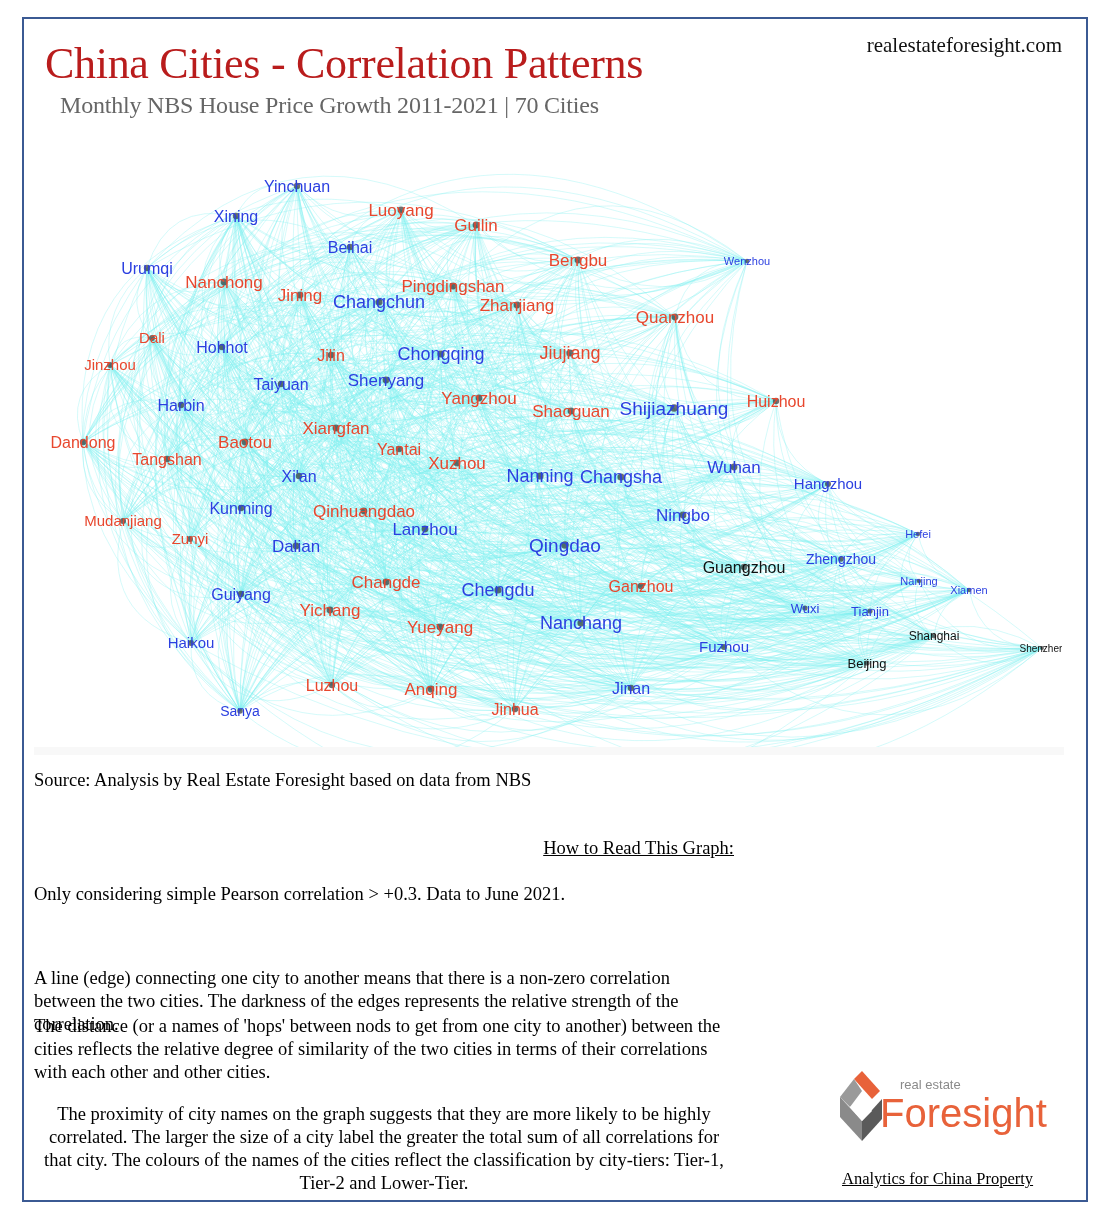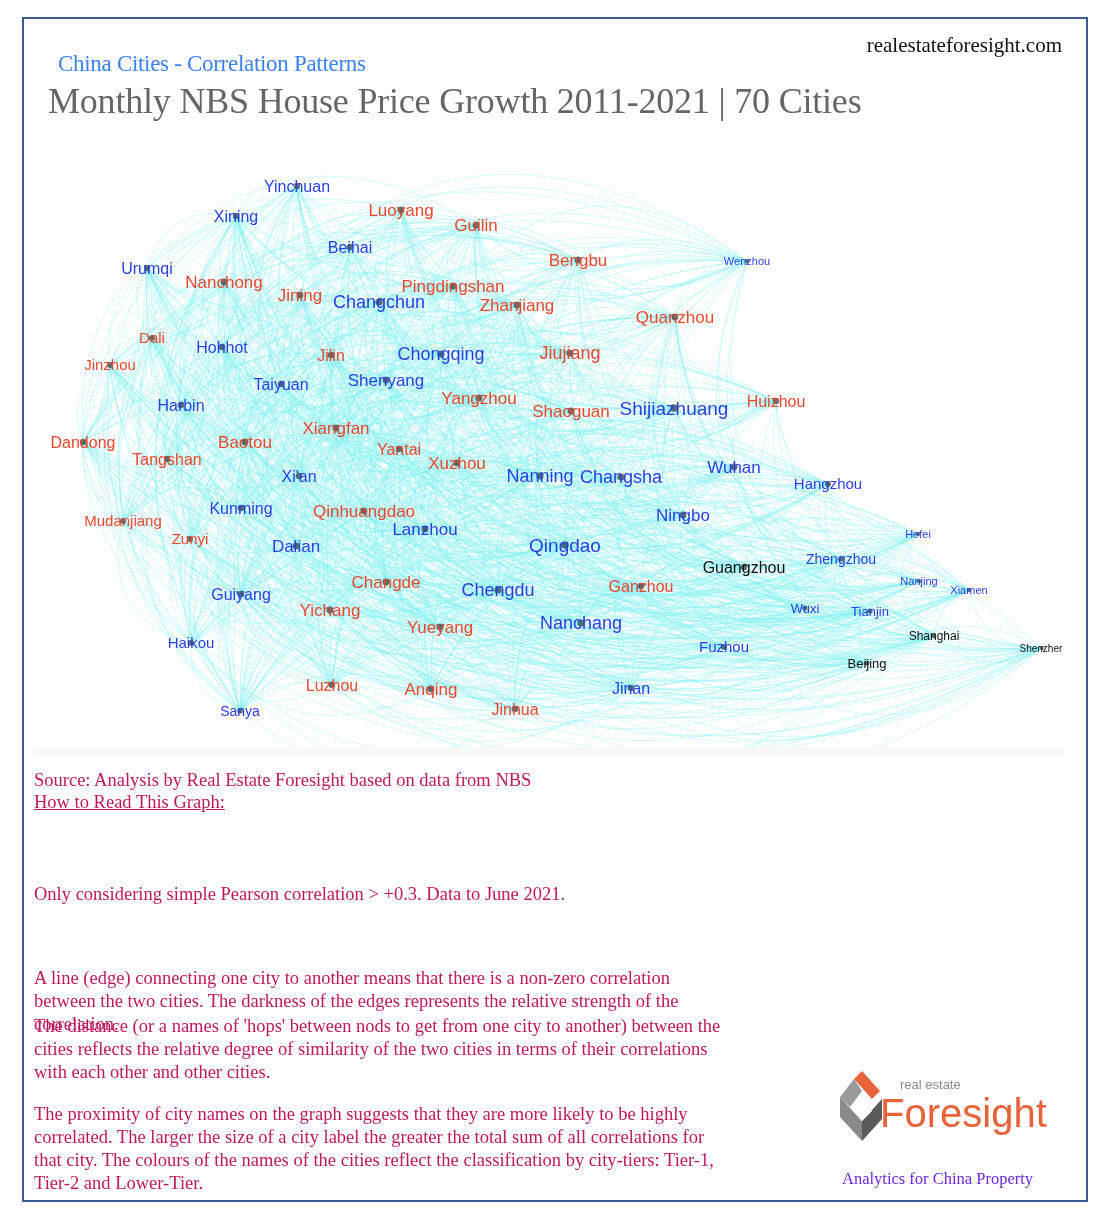--- a/index.html
+++ b/index.html
@@ -2,61 +2,61 @@
 <html><head>
 <meta charset="utf-8">
 <style>
   html, body { margin: 0; padding: 0; background: #ffffff; }
   body { width: 1118px; height: 1230px; position: relative; overflow: hidden; }
   .frame {
     position: absolute; left: 22px; top: 17px; width: 1066px; height: 1185px;
     border: 2px solid #3b5a93; box-sizing: border-box; background: #fff;
   }
   .title {
-    position: absolute; left: 20px; top: 18px; margin: 14px;
-    font-family: "Liberation Serif", "DejaVu Serif", serif;
-    font-size: 23px; color: #3b82f6; font-weight: normal; letter-spacing: -0.3px;
+    position: absolute; left: 20px; top: 18px; margin: 1px;
+    font-family: "Liberation Serif", "DejaVu Serif", serif;
+    font-size: 44px; color: #b91c1c; font-weight: normal; letter-spacing: -0.3px;
   }
   .subtitle {
-    position: absolute; left: 20px; top: 57px; margin: 4px;
-    font-family: "Liberation Serif", "DejaVu Serif", serif;
-    font-size: 36px; color: #666; font-weight: normal; letter-spacing: -0.2px;
+    position: absolute; left: 20px; top: 57px; margin: 16px;
+    font-family: "Liberation Serif", "DejaVu Serif", serif;
+    font-size: 24px; color: #666; font-weight: normal; letter-spacing: -0.2px;
   }
   .site {
     position: absolute; right: 24px; top: 14px;
     font-family: "Liberation Serif", "DejaVu Serif", serif;
     font-size: 21px; color: #111;
   }
   .graph {
     position: absolute; left: 8px; top: 120px; width: 1030px; height: 615px;
   }
   .graph-bottom-shade {
     position: absolute; left: 10px; top: 728px; width: 1030px; height: 8px; background: #f8f8f8;
   }
   .node-label {
     font-family: "Liberation Sans", "DejaVu Sans", sans-serif;
   }
   .text-block {
     position: absolute; left: 10px;
     font-family: "Liberation Serif", "DejaVu Serif", serif;
-    font-size: 18.5px; color: #be185d; line-height: 23px; margin: 0; width: 700px;
+    font-size: 18.5px; color: #000000; line-height: 23px; margin: 0; width: 700px;
   }
   .source { top: 750px; }
-  .how-title { top: 772px; text-decoration: underline; }
+  .how-title { top: 818px; text-decoration: underline; text-align: right; }
   .para1 { top: 864px; }
   .para2 { top: 904px; margin-top: 44px; }
   .para3 { top: 996px; }
-  .para4 { top: 1084px; }
+  .para4 { top: 1084px; text-align: center; }
   .logo {
     position: absolute; left: 812px; top: 1050px; width: 230px; height: 80px;
   }
   .tagline {
     position: absolute; left: 818px; top: 1150px;
     font-family: "Liberation Serif", "DejaVu Serif", serif;
-    font-size: 16.5px; color: #6d28d9;
+    font-size: 16.5px; color: #000000; text-decoration: underline;
   }
 </style>
 </head>
 <body>
 
 <div class="frame">
   <h1 class="title">China Cities - Correlation Patterns</h1>
   <h2 class="subtitle">Monthly NBS House Price Growth 2011-2021 | 70 Cities</h2>
   <div class="site">realestateforesight.com</div>
 

